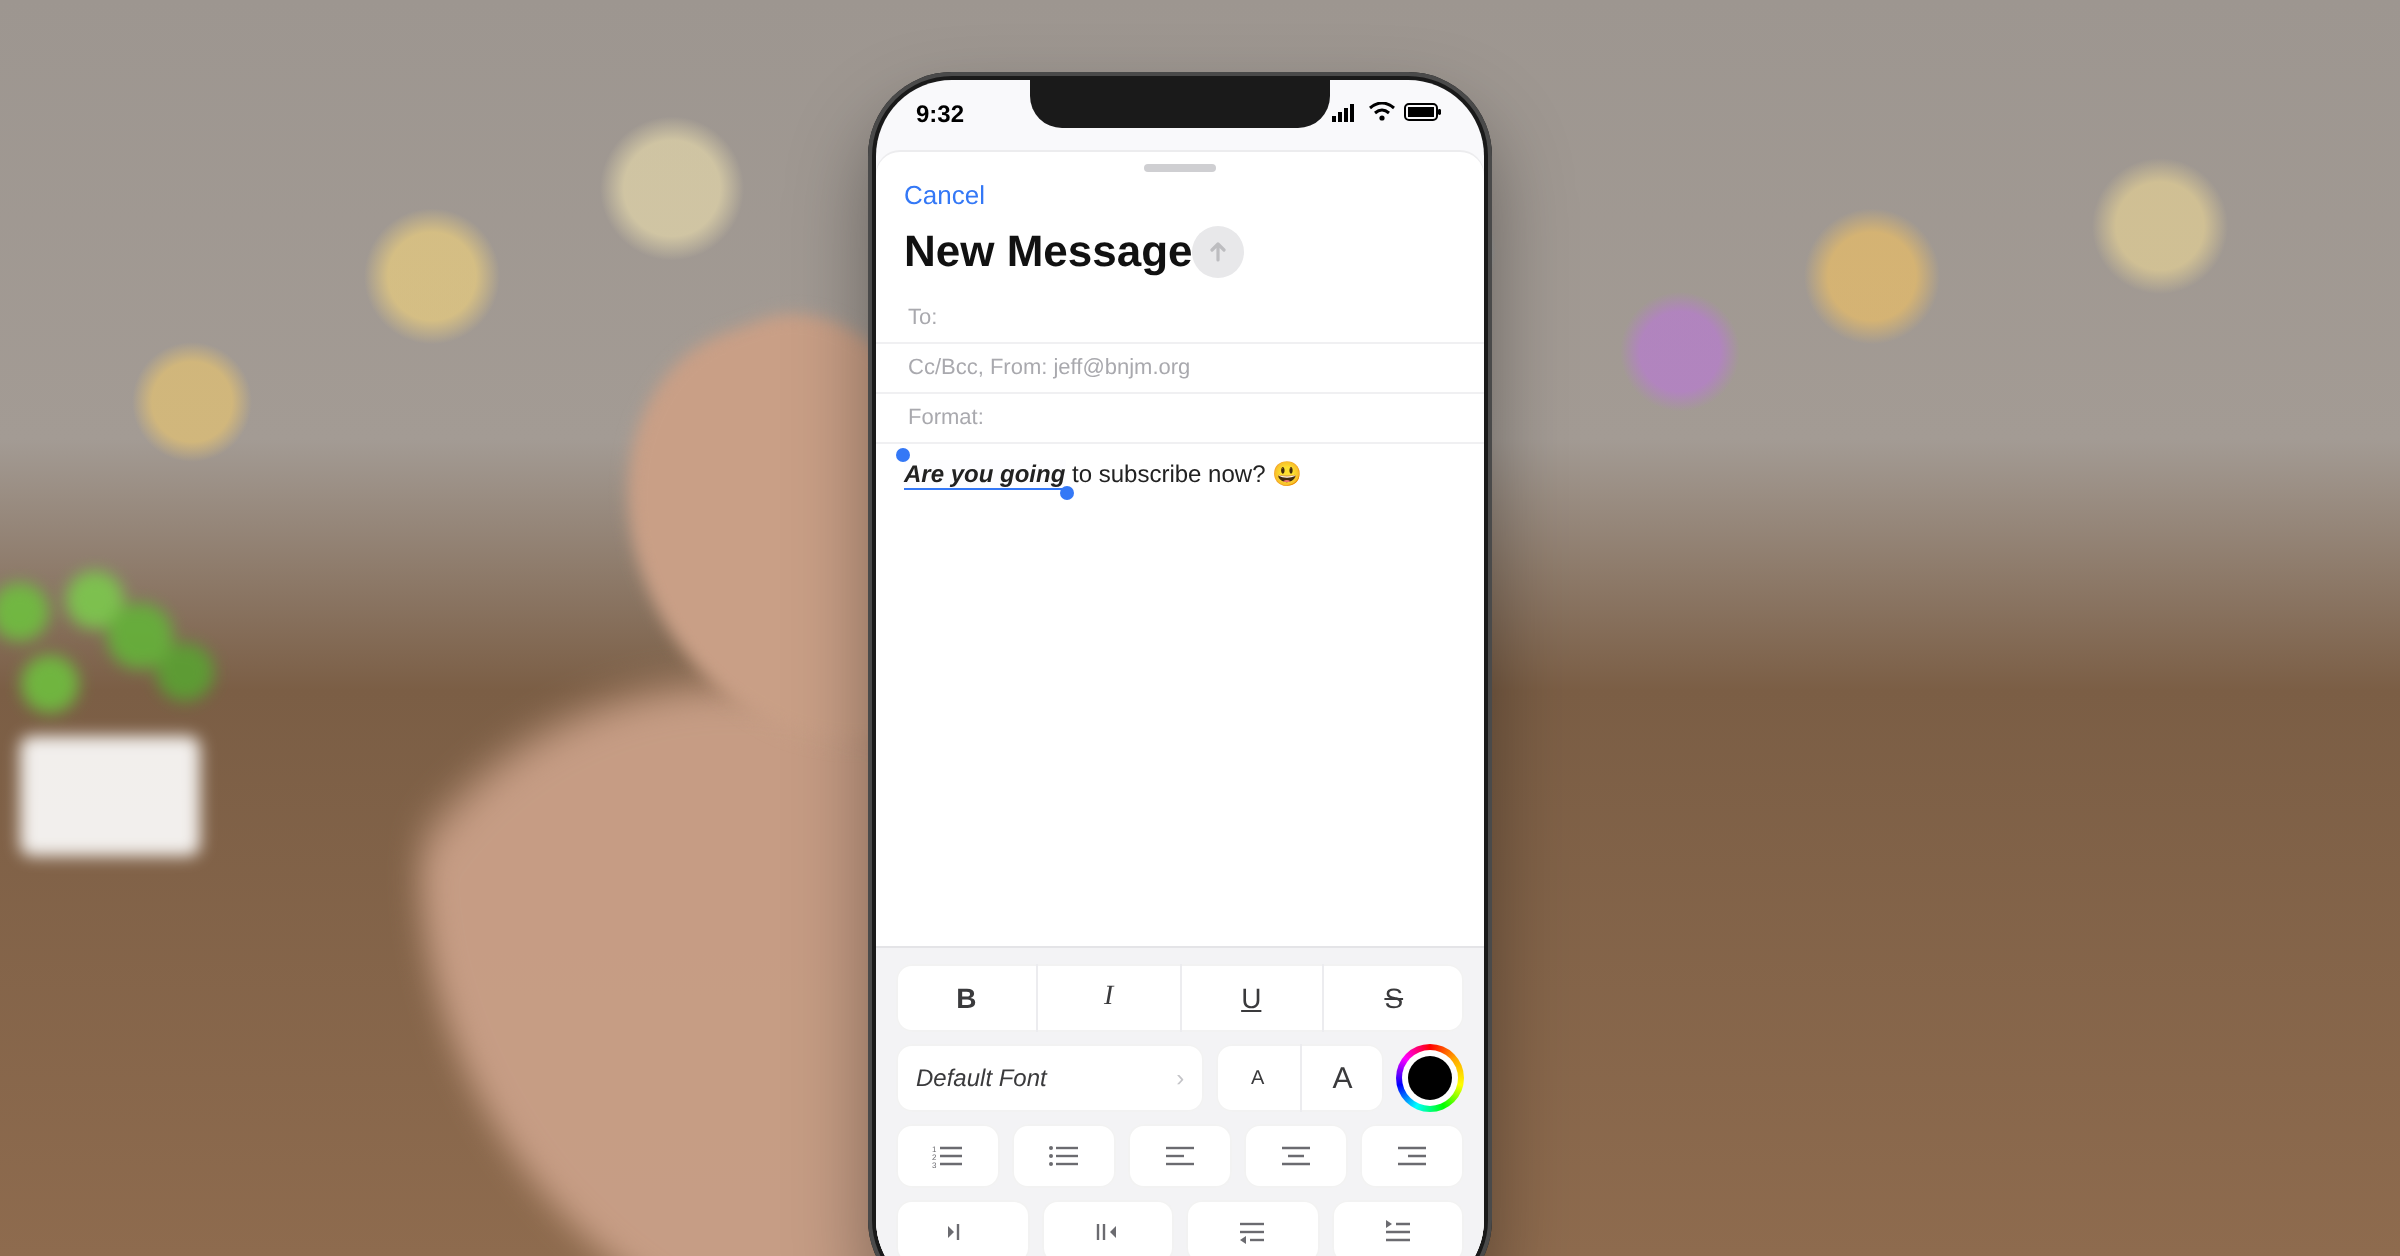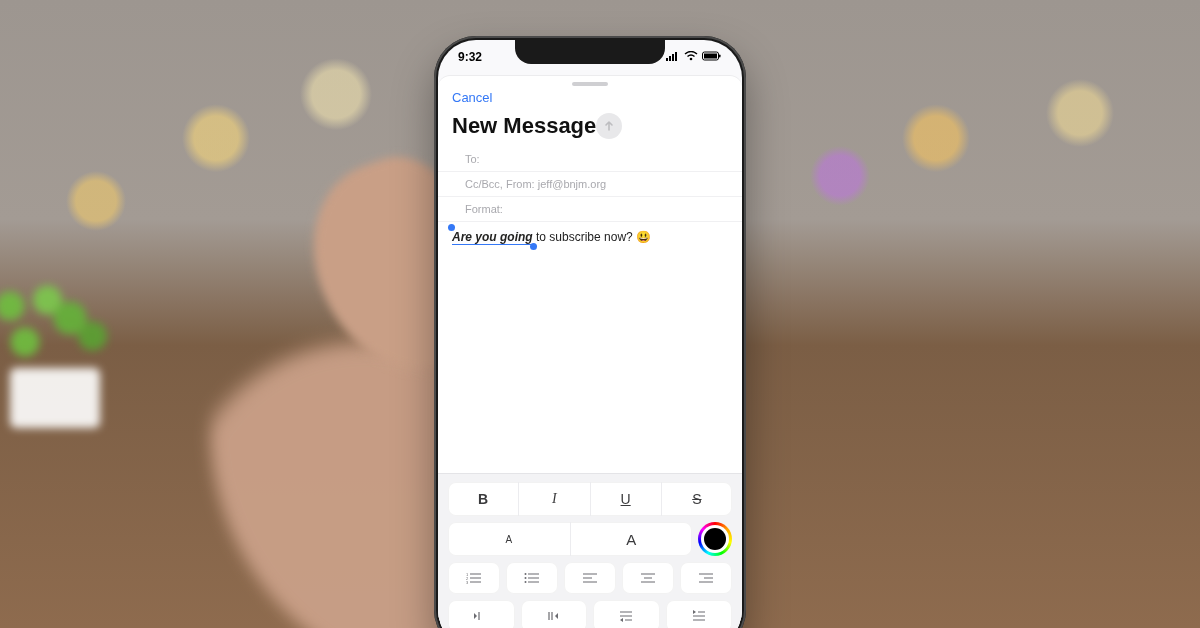--- a/index.html
+++ b/index.html
@@ -134,21 +134,21 @@
     font-weight:700;
     color:#111;
     display:flex; align-items:center; justify-content:flex-start;
   }
   .send-circle{
     width:26px;height:26px;border-radius:50%;
     background:#e8e8ea;color:#bdbdc0;
     display:flex;align-items:center;justify-content:center;
   }
   .field{
-    padding:6px 27px;
+    padding:6px 16px;
     font-size:11px;
     color:#a9a9ae;
     border-bottom:1px solid #f0f0f2;
     background:#fff;
   }
   .body-area{
     padding:8px 14px 0;
     font-size:12px;
     color:#222;
     flex:0 0 auto;
@@ -335,20 +335,24 @@
         <div class="format-row">
           <div class="seg group">
             <div class="cell bold">B</div>
             <div class="cell italic">I</div>
             <div class="cell underline">U</div>
             <div class="cell strike">S</div>
           </div>
         </div>
 
         <div class="format-row">
+          <div class="seg font-seg">
+            <span>Default Font</span>
+            <span class="chev">›</span>
+          </div>
           <div class="seg group size-seg" style="flex:1">
             <div class="cell">A</div>
             <div class="cell">A</div>
           </div>
           <div class="color-circle">
             <div class="color-circle-inner">
                 <div class="color-circle-dot"></div>
               </div>
           </div>
         </div>

